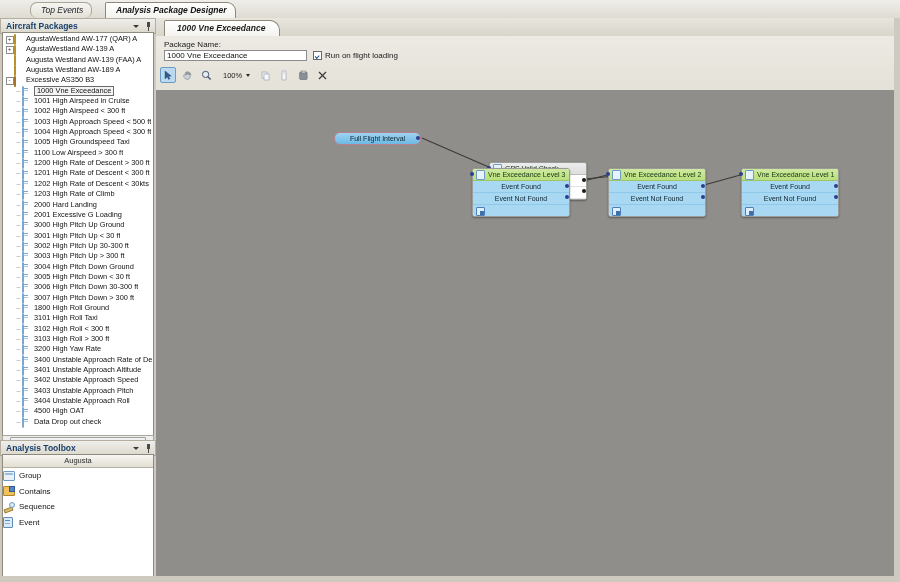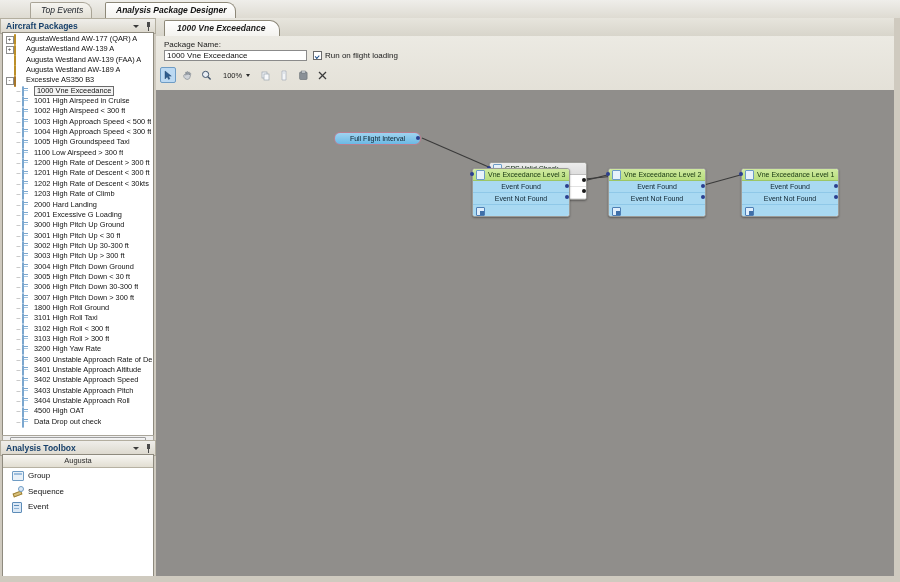--- a/index.html
+++ b/index.html
@@ -15,21 +15,21 @@
   
   .tabstrip{position:absolute;left:0;top:0;width:900px;height:18px;
     background:linear-gradient(#efeeea,#dedbd2);border-bottom:1px solid #9a968c;}
   .ttab{position:absolute;top:2px;height:15px;line-height:15px;padding:0 8px 0 10px;
     font-size:8.5px;color:#20252c;white-space:nowrap;
     border:1px solid #a9a496;border-bottom:none;
     border-radius:2px 9px 0 0;
     background:linear-gradient(#f6f5f1,#e3e0d6);}
   .ttab.sel{background:linear-gradient(#ffffff,#f3f2ee);font-weight:bold;font-style:italic;
     z-index:3;border-color:#8d8878;color:#111;}
-  .ttab.first{left:30px;font-style:italic;}
+  .ttab.first{left:30px;font-style:italic;border-radius:7px;}
   .ttab.second{left:105px;}
 
   
   .leftcol{position:absolute;left:0;top:18px;width:156px;height:484px;background:#cfcabf;}
 
   .panel-hdr{position:relative;height:14px;line-height:14px;
     background:linear-gradient(#efeeea,#dcd8cd);
     border:1px solid #b3ae9f;border-bottom:1px solid #a7a294;
     font-weight:bold;font-size:8.5px;color:#17406b;padding-left:5px;}
   .hdr-btns{position:absolute;right:3px;top:0;height:14px;display:flex;align-items:center;gap:6px;}
@@ -63,21 +63,21 @@
     background:#efefef;border:1px solid #a9a59a;display:flex;align-items:center;}
   .hs-btn{width:9px;height:8px;line-height:8px;text-align:center;font-size:6px;color:#555;}
   .hs-thumb{height:7px;background:linear-gradient(#f7f7f7,#cfcfcf);border:1px solid #9d9d9d;
     margin:0 1px;flex:0 0 134px;border-radius:1px;}
 
   .toolbox{position:absolute;left:0;top:422px;width:156px;height:160px;}
   .tb-body{position:absolute;left:2px;top:14px;width:150px;height:144px;
     background:#fff;border:1px solid #8e8a7e;}
   .tb-group{height:12px;line-height:12px;text-align:center;font-size:7.5px;color:#2b2b2b;
     background:linear-gradient(#f7f6f2,#e2ded2);border-bottom:1px solid #b6b1a2;}
-  .tb-item{height:15.5px;display:flex;align-items:center;padding-left:9px;font-size:8px;color:#111;}
+  .tb-item{height:15.5px;display:flex;align-items:center;font-size:8px;color:#111;}
   .tb-ico{flex:0 0 13px;height:10px;position:relative;margin-right:3px;}
 
   .ic-group{width:10px;height:8px;background:#e9f1f8;border:1px solid #6f9cc4;border-radius:1px;}
   .ic-group:before{content:"";position:absolute;left:1px;top:1px;width:8px;height:2px;background:#9dbede;}
   .ic-contains{width:10px;height:8px;background:#f2c25b;border:1px solid #b08526;border-radius:1px;}
   .ic-contains:after{content:"";position:absolute;right:-1px;top:-1px;width:4px;height:4px;
     background:#5b86c4;border:1px solid #2f5a96;}
   .ic-env{width:10px;height:8px;background:#f0d289;border:1px solid #b08526;border-radius:1px;}
   .ic-event{width:8px;height:9px;background:#dce9f6;border:1px solid #5d8cb8;border-radius:1px;}
   .ic-event:before{content:"";position:absolute;left:1px;top:2px;width:5px;height:1px;background:#5d8cb8;}
@@ -416,20 +416,26 @@
         <div class="tb-group">Augusta</div>
         <div id="toolbox-items">
             <div class="tb-item">
               <span class="tb-ico">
                 <span class="ic-group" style="position: absolute; left: 0px; top: 0px;"></span>
               </span>
               <span>Group</span>
             </div>
             <div class="tb-item">
               <span class="tb-ico">
+                <span class="ic-contains" style="position: absolute; left: 0px; top: 0px;"></span>
+              </span>
+              <span>Contains</span>
+            </div>
+            <div class="tb-item">
+              <span class="tb-ico">
                 <span class="ic-seq" style="position: absolute; left: 0px; top: 0px;"></span>
               </span>
               <span>Sequence</span>
             </div>
             <div class="tb-item">
               <span class="tb-ico">
                 <span class="ic-event" style="position: absolute; left: 0px; top: 0px;"></span>
               </span>
               <span>Event</span>
             </div>

